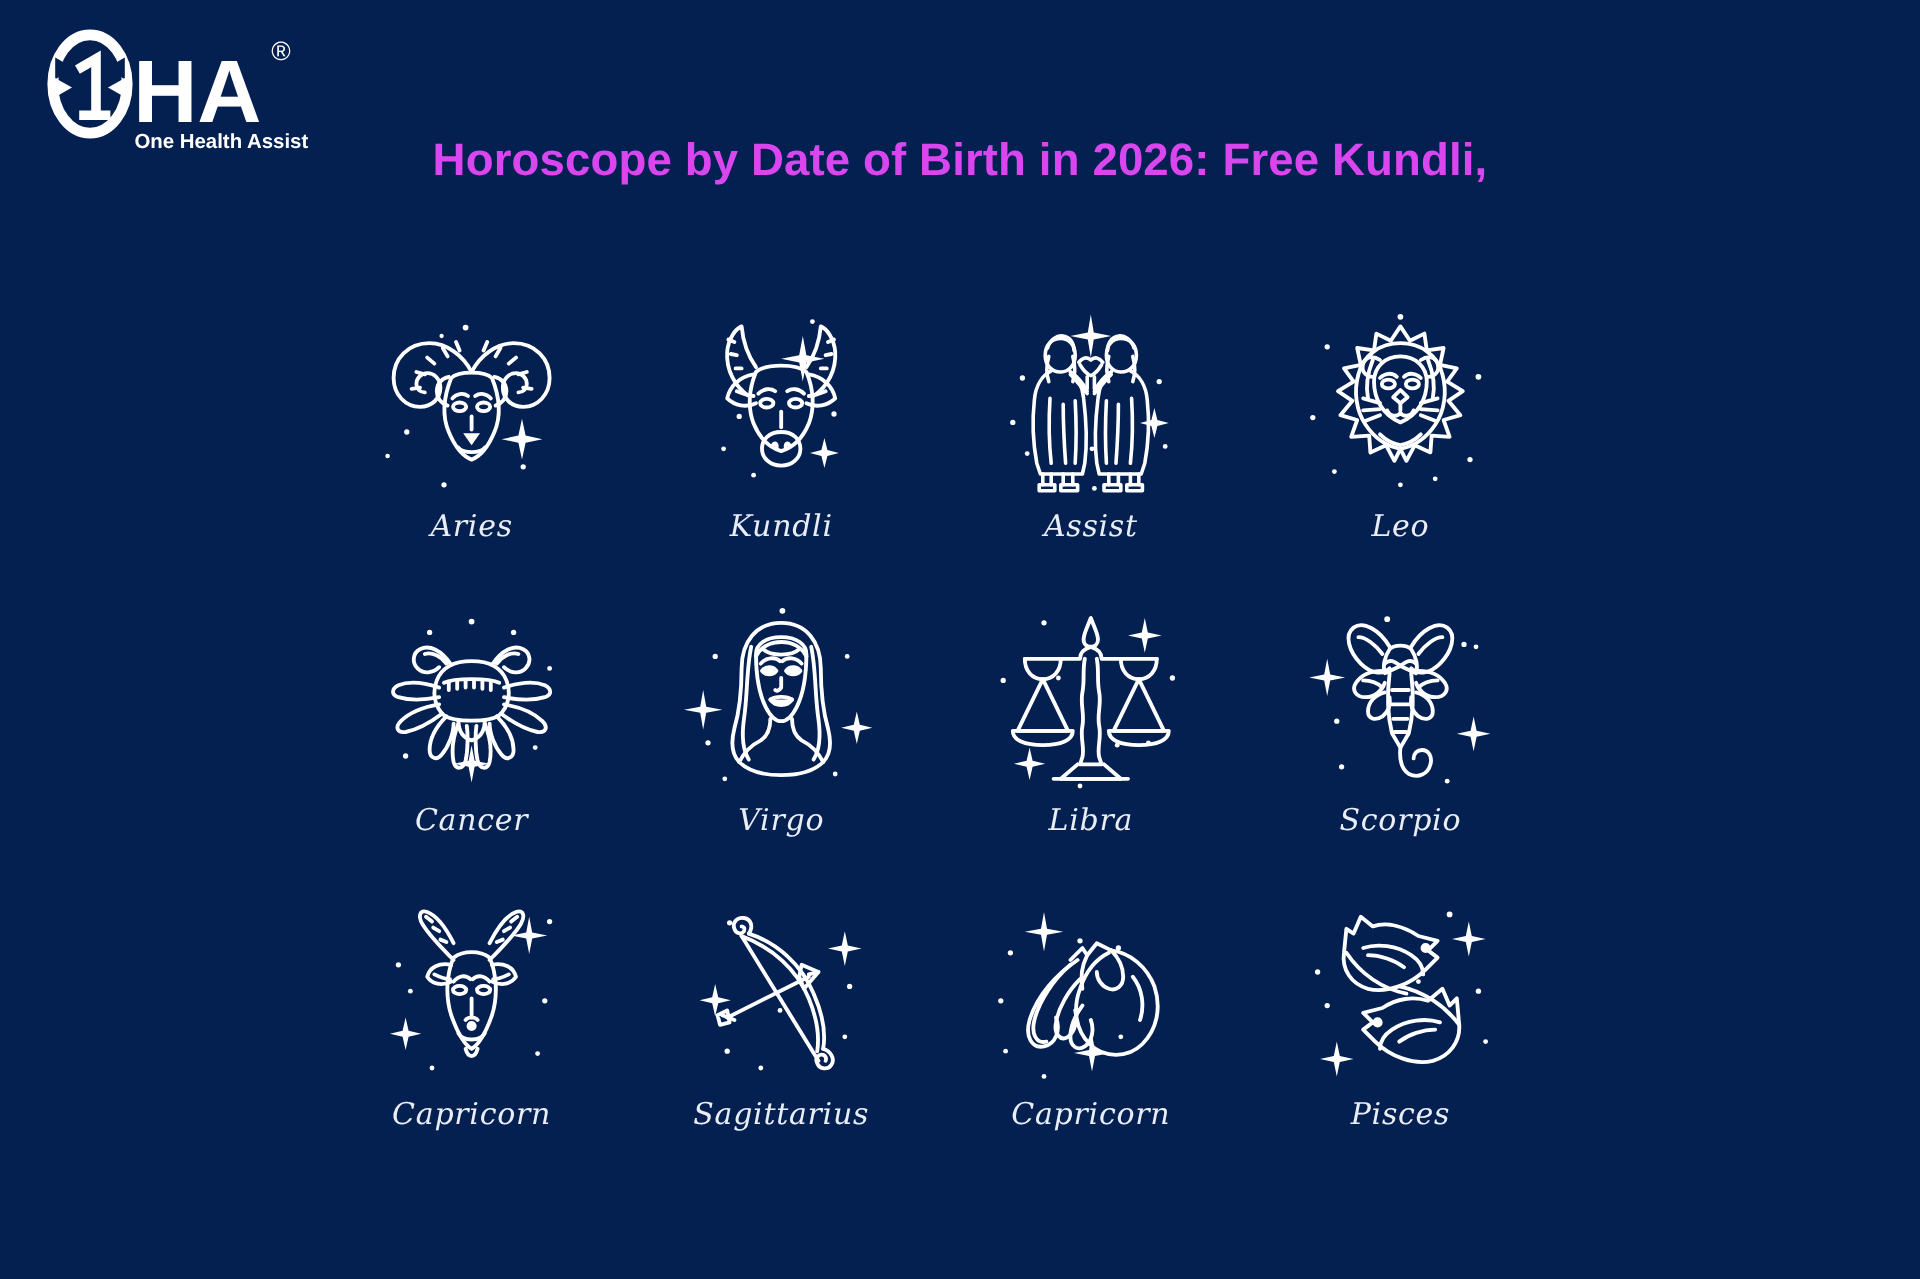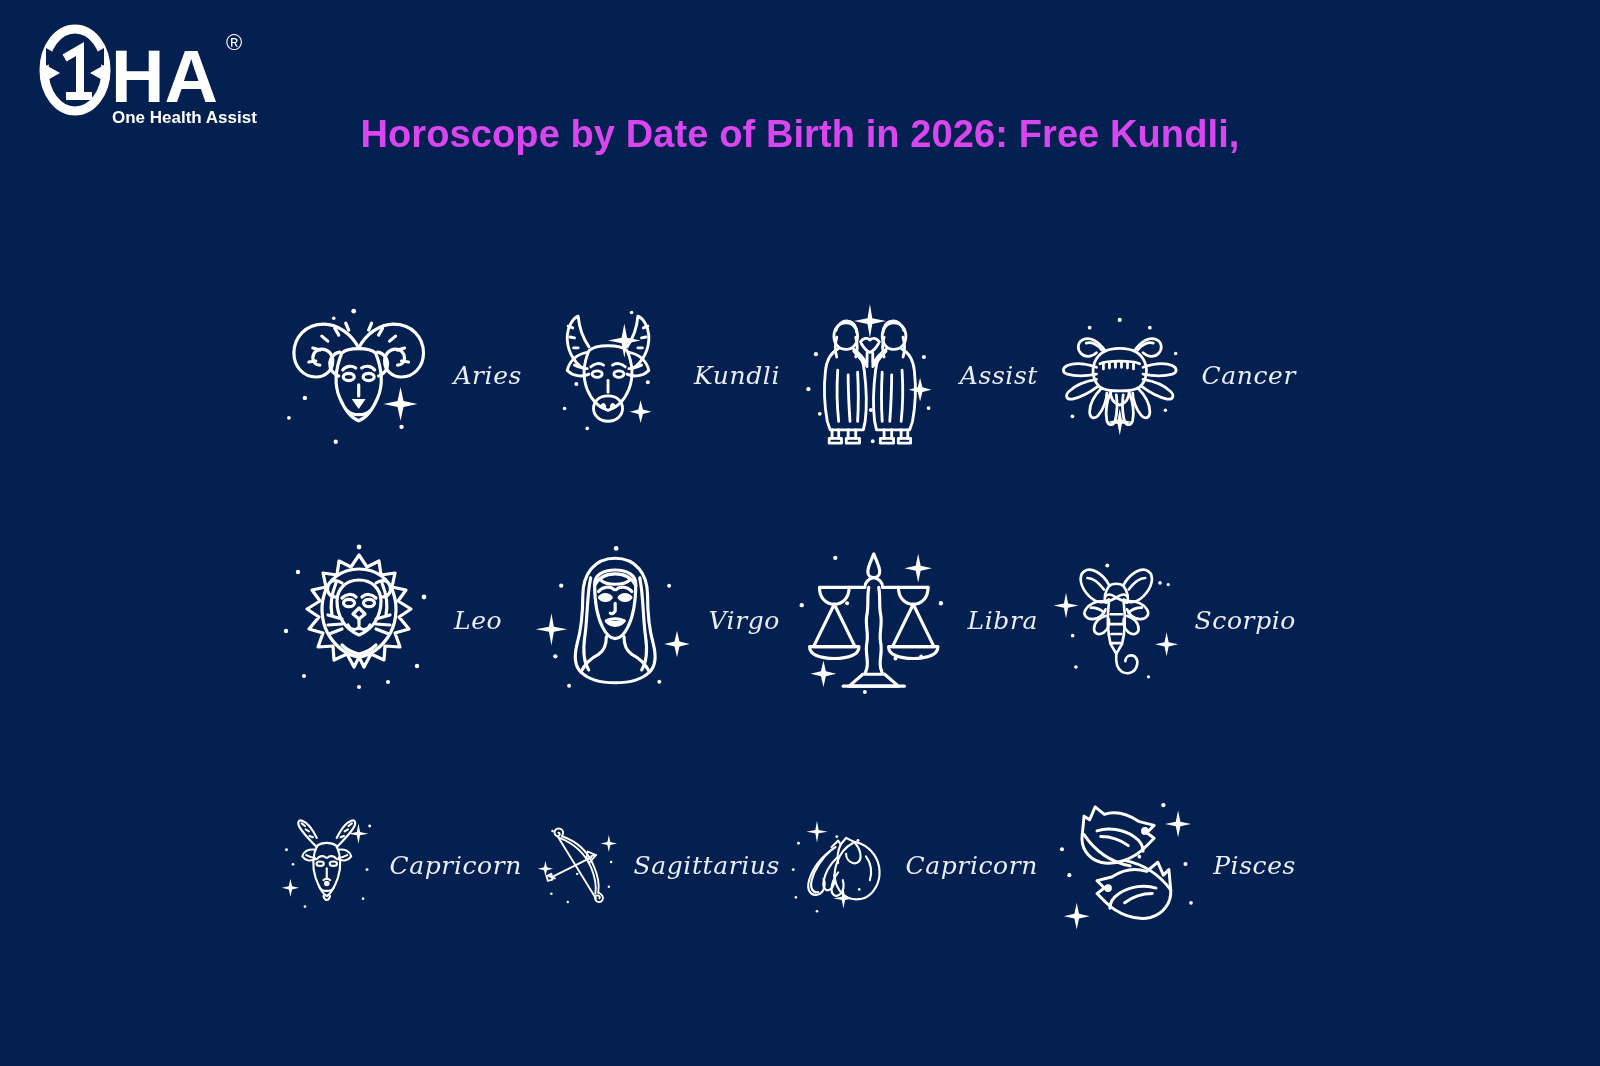--- a/index.html
+++ b/index.html
@@ -44,21 +44,21 @@
     left: 264px;
     top: 252px;
     width: 1032px;
     display: grid;
     grid-template-columns: repeat(4, 258px);
     grid-template-rows: repeat(3, 245px);
   }
   .zodiac-cell {
     position: relative;
     display: flex;
-    flex-direction: row;
+    flex-direction: column;
     align-items: center;
     justify-content: flex-start;
   }
   .zodiac-art {
     width: 190px;
     height: 170px;
     display: block;
   }
   .zodiac-label {
     margin-top: 2px;
@@ -197,57 +197,20 @@
         <circle cx="98" cy="155" r="2"></circle>
       </g>
     </svg>
     <div class="zodiac-label">Assist</div>
   </div>
 
   <div class="zodiac-cell">
     <svg class="zodiac-art" viewBox="0 0 190 170">
       <g fill="none" stroke="#ffffff" stroke-width="3.2" stroke-linecap="round" stroke-linejoin="round">
 
-        <path d="M66 70 C70 60 80 54 95 54 C110 54 120 60 124 70 C128 80 126 92 118 99 C110 105 80 105 72 99 C64 92 62 80 66 70 Z"></path>
-        <path d="M72 72 C80 68 110 68 118 72"></path>
-        <path d="M76 72 L76 78 M83 71 L83 77 M90 70 L90 76 M97 70 L97 76 M104 71 L104 77 M111 72 L111 78"></path>
-        <path d="M84 103 C84 112 88 118 95 120 C102 118 106 112 106 103"></path>
-
-        <path d="M78 57 C70 45 60 40 52 44 C46 47 45 55 50 60 C55 65 63 64 68 59"></path>
-        <path d="M56 48 C62 46 70 50 74 56"></path>
-        <path d="M112 57 C120 45 130 40 138 44 C144 47 145 55 140 60 C135 65 127 64 122 59"></path>
-        <path d="M134 48 C128 46 120 50 116 56"></path>
-
-        <path d="M68 76 C56 72 44 70 34 74 C28 77 28 82 34 84 C44 87 58 86 68 84"></path>
-        <path d="M68 90 C56 92 44 96 36 104 C31 109 33 114 40 113 C50 111 62 104 70 98"></path>
-        <path d="M74 100 C66 108 60 118 60 128 C60 135 66 137 70 132 C76 125 80 114 80 106"></path>
-        <path d="M84 106 C80 116 78 128 80 138 C82 145 88 144 90 137 C92 128 92 115 91 108"></path>
-
-        <path d="M122 76 C134 72 146 70 156 74 C162 77 162 82 156 84 C146 87 132 86 122 84"></path>
-        <path d="M122 90 C134 92 146 96 154 104 C159 109 157 114 150 113 C140 111 128 104 120 98"></path>
-        <path d="M116 100 C124 108 130 118 130 128 C130 135 124 137 120 132 C114 125 110 114 110 106"></path>
-        <path d="M106 106 C110 116 112 128 110 138 C108 145 102 144 100 137 C98 128 98 115 99 108"></path>
-      </g>
-      <g fill="#ffffff">
-        <path d="M95 124 L97.5 137 L110 139.5 L97.5 142 L95 155 L92.5 142 L80 139.5 L92.5 137 Z"></path>
-        <circle cx="95" cy="21" r="2.4"></circle>
-        <circle cx="60" cy="30" r="2.2"></circle>
-        <circle cx="130" cy="30" r="2.2"></circle>
-        <circle cx="40" cy="133" r="2.2"></circle>
-        <circle cx="148" cy="126" r="2"></circle>
-        <circle cx="160" cy="60" r="2"></circle>
-      </g>
-    </svg>
-    <div class="zodiac-label">Cancer</div>
-  </div>
-
-  <div class="zodiac-cell">
-    <svg class="zodiac-art" viewBox="0 0 190 170">
-      <g fill="none" stroke="#ffffff" stroke-width="3.2" stroke-linecap="round" stroke-linejoin="round">
-
         <path d="M95 20 L103 32 L115 26 L117 40 L131 38 L128 52 L142 55 L134 66 L147 74 L135 82 L145 94 L131 98 L136 112 L121 111 L120 125 L107 119 L100 132 L95 122 L90 132 L83 119 L70 125 L69 111 L54 112 L59 98 L45 94 L55 82 L43 74 L56 66 L48 55 L62 52 L59 38 L73 40 L75 26 L87 32 Z"></path>
 
         <path d="M95 34 C78 34 64 44 60 60 C56 74 58 90 66 102 C74 114 84 120 95 122 C106 120 116 114 124 102 C132 90 134 74 130 60 C126 44 112 34 95 34 Z"></path>
         <path d="M72 48 C68 58 66 70 68 80 M118 48 C122 58 124 70 122 80 M78 110 C84 116 90 118 95 119 M112 110 C106 116 100 118 95 119"></path>
 
         <path d="M95 45 C82 45 73 54 73 66 C73 80 80 94 95 100 C110 94 117 80 117 66 C117 54 108 45 95 45 Z"></path>
 
         <path d="M78 48 C72 44 66 45 64 51 C62 57 66 62 72 62"></path>
         <path d="M112 48 C118 44 124 45 126 51 C128 57 124 62 118 62"></path>
 
@@ -265,20 +228,57 @@
         <circle cx="34" cy="37" r="2.2"></circle>
         <circle cx="22" cy="96" r="2.2"></circle>
         <circle cx="160" cy="62" r="2.4"></circle>
         <circle cx="153" cy="131" r="2.2"></circle>
         <circle cx="40" cy="141" r="2"></circle>
         <circle cx="95" cy="152" r="2"></circle>
         <circle cx="124" cy="147" r="2"></circle>
       </g>
     </svg>
     <div class="zodiac-label">Leo</div>
+  </div>
+
+  <div class="zodiac-cell">
+    <svg class="zodiac-art" viewBox="0 0 190 170">
+      <g fill="none" stroke="#ffffff" stroke-width="3.2" stroke-linecap="round" stroke-linejoin="round">
+
+        <path d="M66 70 C70 60 80 54 95 54 C110 54 120 60 124 70 C128 80 126 92 118 99 C110 105 80 105 72 99 C64 92 62 80 66 70 Z"></path>
+        <path d="M72 72 C80 68 110 68 118 72"></path>
+        <path d="M76 72 L76 78 M83 71 L83 77 M90 70 L90 76 M97 70 L97 76 M104 71 L104 77 M111 72 L111 78"></path>
+        <path d="M84 103 C84 112 88 118 95 120 C102 118 106 112 106 103"></path>
+
+        <path d="M78 57 C70 45 60 40 52 44 C46 47 45 55 50 60 C55 65 63 64 68 59"></path>
+        <path d="M56 48 C62 46 70 50 74 56"></path>
+        <path d="M112 57 C120 45 130 40 138 44 C144 47 145 55 140 60 C135 65 127 64 122 59"></path>
+        <path d="M134 48 C128 46 120 50 116 56"></path>
+
+        <path d="M68 76 C56 72 44 70 34 74 C28 77 28 82 34 84 C44 87 58 86 68 84"></path>
+        <path d="M68 90 C56 92 44 96 36 104 C31 109 33 114 40 113 C50 111 62 104 70 98"></path>
+        <path d="M74 100 C66 108 60 118 60 128 C60 135 66 137 70 132 C76 125 80 114 80 106"></path>
+        <path d="M84 106 C80 116 78 128 80 138 C82 145 88 144 90 137 C92 128 92 115 91 108"></path>
+
+        <path d="M122 76 C134 72 146 70 156 74 C162 77 162 82 156 84 C146 87 132 86 122 84"></path>
+        <path d="M122 90 C134 92 146 96 154 104 C159 109 157 114 150 113 C140 111 128 104 120 98"></path>
+        <path d="M116 100 C124 108 130 118 130 128 C130 135 124 137 120 132 C114 125 110 114 110 106"></path>
+        <path d="M106 106 C110 116 112 128 110 138 C108 145 102 144 100 137 C98 128 98 115 99 108"></path>
+      </g>
+      <g fill="#ffffff">
+        <path d="M95 124 L97.5 137 L110 139.5 L97.5 142 L95 155 L92.5 142 L80 139.5 L92.5 137 Z"></path>
+        <circle cx="95" cy="21" r="2.4"></circle>
+        <circle cx="60" cy="30" r="2.2"></circle>
+        <circle cx="130" cy="30" r="2.2"></circle>
+        <circle cx="40" cy="133" r="2.2"></circle>
+        <circle cx="148" cy="126" r="2"></circle>
+        <circle cx="160" cy="60" r="2"></circle>
+      </g>
+    </svg>
+    <div class="zodiac-label">Cancer</div>
   </div>
 
   <div class="zodiac-cell">
     <svg class="zodiac-art" viewBox="0 0 190 170">
       <g fill="none" stroke="#ffffff" stroke-width="3.2" stroke-linecap="round" stroke-linejoin="round">
 
         <path d="M95 22 C74 22 62 38 62 60 C62 78 60 96 56 110 C53 122 54 132 60 138 C68 146 82 149 95 149 C108 149 122 146 130 138 C136 132 137 122 134 110 C130 96 128 78 128 60 C128 38 116 22 95 22 Z"></path>
 
         <path d="M70 42 C66 60 67 82 64 102 C62 116 63 128 68 136"></path>
         <path d="M120 42 C124 60 123 82 126 102 C128 116 127 128 122 136"></path>

